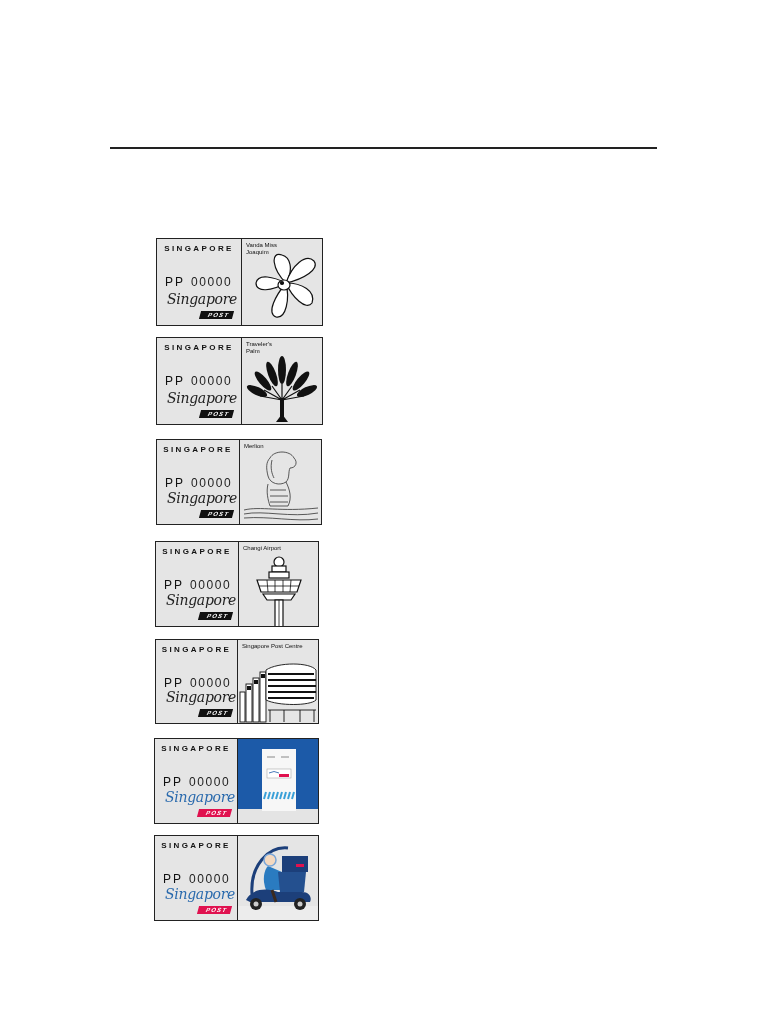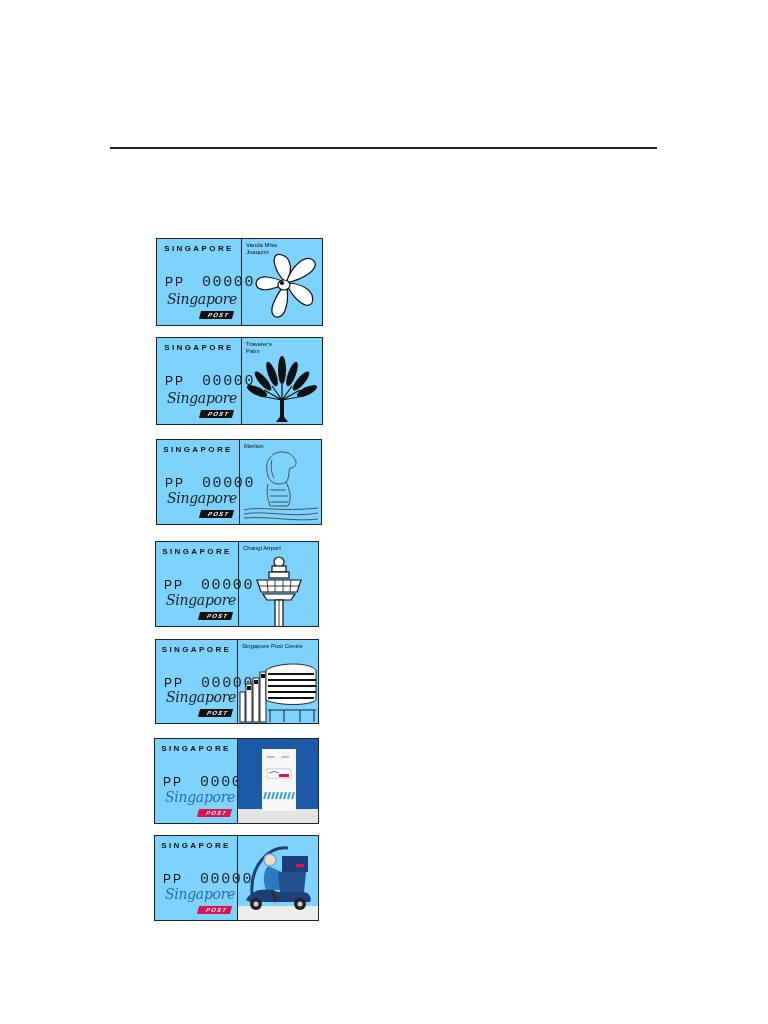--- a/index.html
+++ b/index.html
@@ -2,34 +2,34 @@
 <html><head>
 <meta charset="utf-8">
 <style>
   html, body { margin: 0; padding: 0; }
   body {
     width: 768px; height: 1024px; background: #ffffff; position: relative;
     font-family: "Liberation Sans", sans-serif; overflow: hidden;
   }
   .rule { position: absolute; left: 110px; top: 147px; width: 547px; height: 2px; background: #222; }
   .stamp {
-    position: absolute; box-sizing: border-box; border: 1.5px solid #222; background: #7dd3fc;
+    position: absolute; box-sizing: border-box; border: 1.5px solid #222; background: #e5e5e5;
     display: flex;
   }
   .stamp .left {
     box-sizing: border-box; border-right: 1.5px solid #222; position: relative; height: 100%;
   }
   .stamp .right { position: relative; flex: 1; height: 100%; overflow: hidden; }
   .country {
     position: absolute; left: 0; right: 0; top: 5px; text-align: center;
     font-size: 8px; font-weight: bold; letter-spacing: 2.4px; color: #111;
   }
   .ppline { position: absolute; left: 8px; top: 33px; white-space: nowrap; }
   .pp { font-size: 12px; font-weight: normal; letter-spacing: 2px; color: #111; }
-  .num { font-size: 15px; letter-spacing: 1.6px; color: #222; margin-left: 17px; font-family: Liberation Mono, monospace; }
+  .num { font-size: 12px; letter-spacing: 1.6px; color: #222; margin-left: 6px; }
   .logo { position: absolute; left: 8px; bottom: 6px; width: 70px; height: 28px; }
   .script {
     position: absolute; left: 2px; top: 0px;
     font-family: "DejaVu Serif", serif; font-style: italic; font-size: 14px; color: #222;
     letter-spacing: -0.3px;
   }
   .script.blue { color: #2a6aad; }
   .post {
     position: absolute; right: 2px; bottom: 0; background: #111; color: #fff;
     font-size: 6px; font-weight: bold; letter-spacing: 1.2px; padding: 1px 4px 1px 8px;

